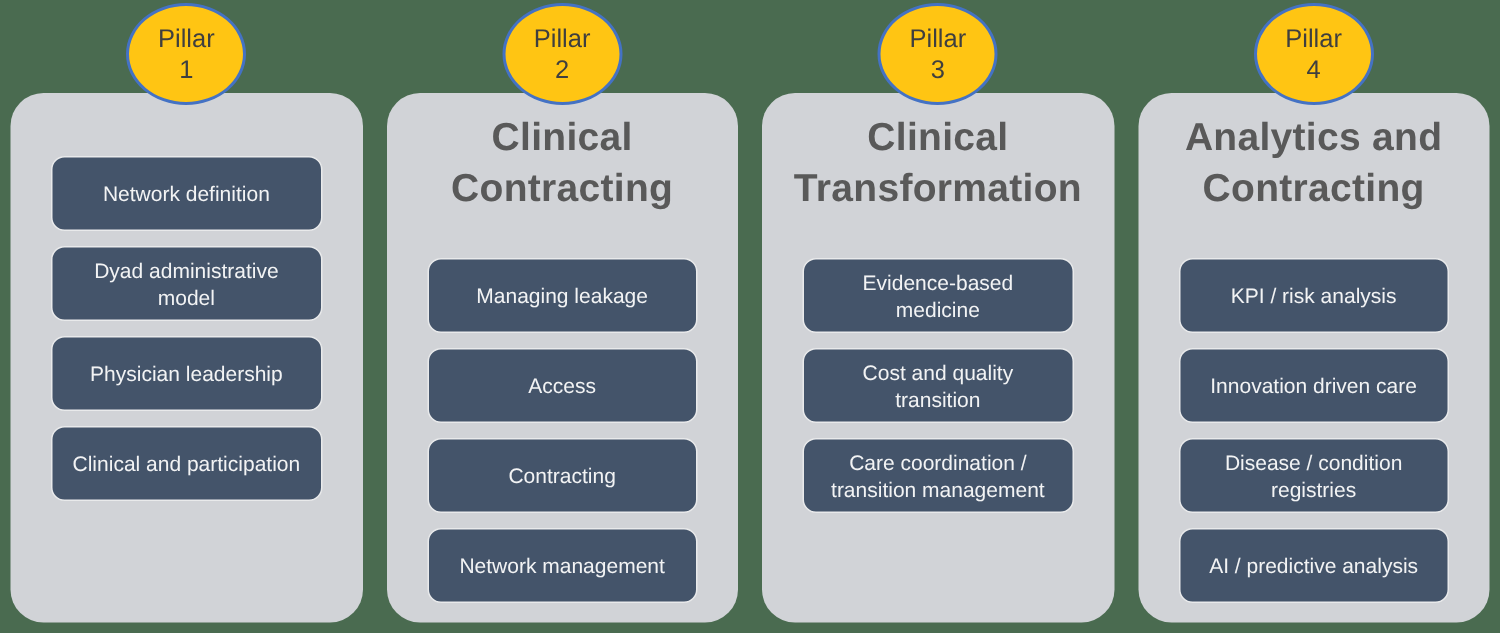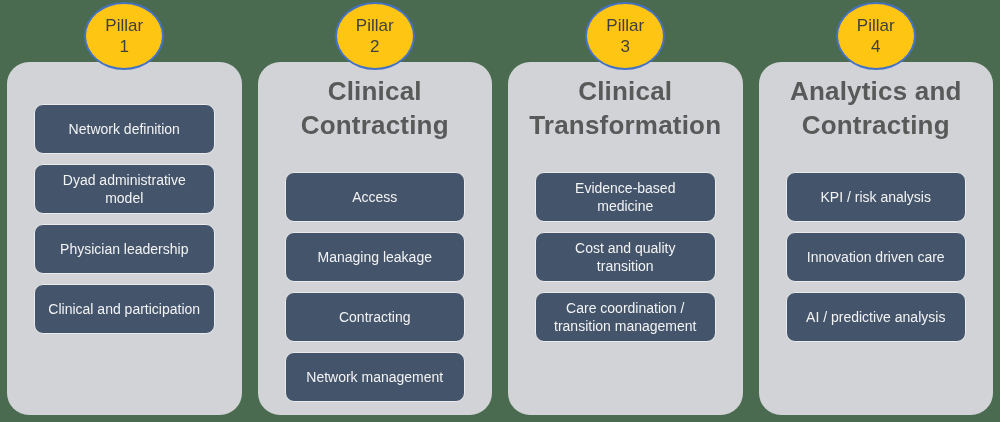--- a/index.html
+++ b/index.html
@@ -113,22 +113,22 @@
       <div class="badge">
         <span>Pillar</span>
         <span>2</span>
       </div>
       <div class="card">
         <div class="card-title">
           <div>Clinical</div>
           <div>Contracting</div>
         </div>
         <div class="items">
+          <div class="item">Managing leakage</div>
           <div class="item">Access</div>
-          <div class="item">Managing leakage</div>
           <div class="item">Contracting</div>
           <div class="item">Network management</div>
         </div>
       </div>
     </div>
 
     <div class="pillar">
       <div class="badge">
         <span>Pillar</span>
         <span>3</span>
@@ -152,19 +152,20 @@
         <span>4</span>
       </div>
       <div class="card">
         <div class="card-title">
           <div>Analytics and</div>
           <div>Contracting</div>
         </div>
         <div class="items">
           <div class="item">KPI / risk analysis</div>
           <div class="item">Innovation driven care</div>
+          <div class="item">Disease / condition registries</div>
           <div class="item">AI / predictive analysis</div>
         </div>
       </div>
     </div>
 
   </div>
 </div>
 
 </body></html>

